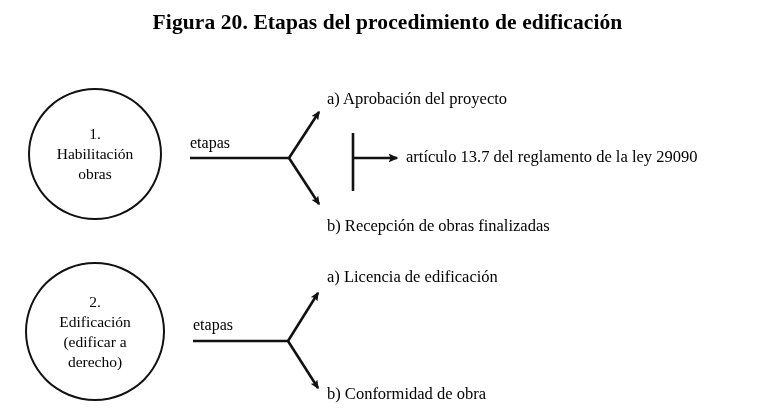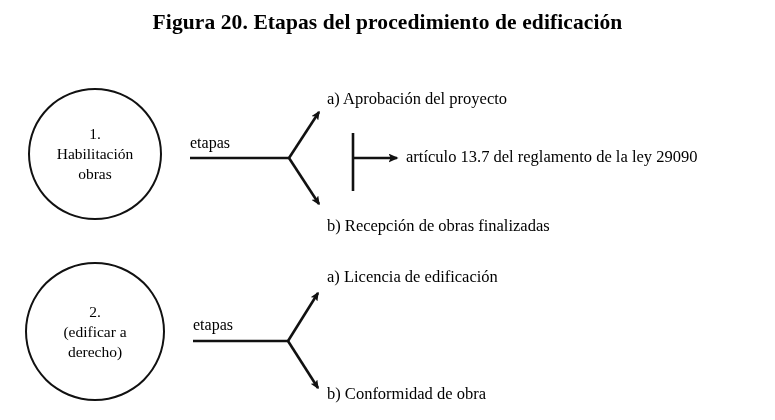--- a/index.html
+++ b/index.html
@@ -160,20 +160,21 @@
   </svg>
 
   <div class="node-circle" id="node-habilitacion-urbana">
     <span class="node-line">1.</span>
     <span class="node-line">Habilitación</span>
     <span class="node-line">obras</span>
   </div>
 
   <div class="node-circle" id="node-edificacion">
     <span class="node-line">2.</span>
+    <span class="node-line">Edificación</span>
     <span class="node-line">(edificar a</span>
     <span class="node-line">derecho)</span>
   </div>
 
   <div class="edge-label" id="edge-label-etapas-1">etapas</div>
   <div class="edge-label" id="edge-label-etapas-2">etapas</div>
 
   <div class="branch-text" id="branch-1a">a) Aprobación del proyecto</div>
   <div class="branch-text" id="branch-1b">b) Recepción de obras finalizadas</div>
   <div class="branch-text" id="branch-2b">b) Conformidad de obra</div>

